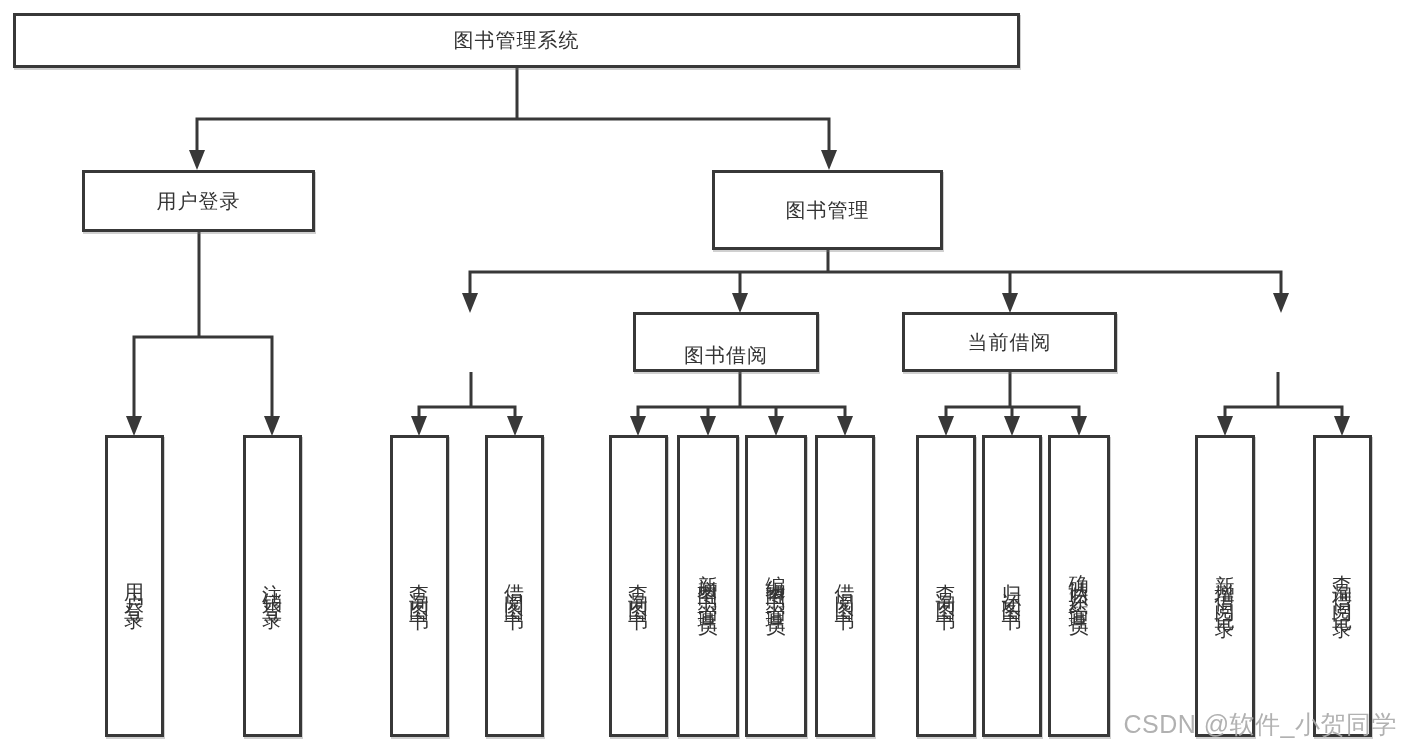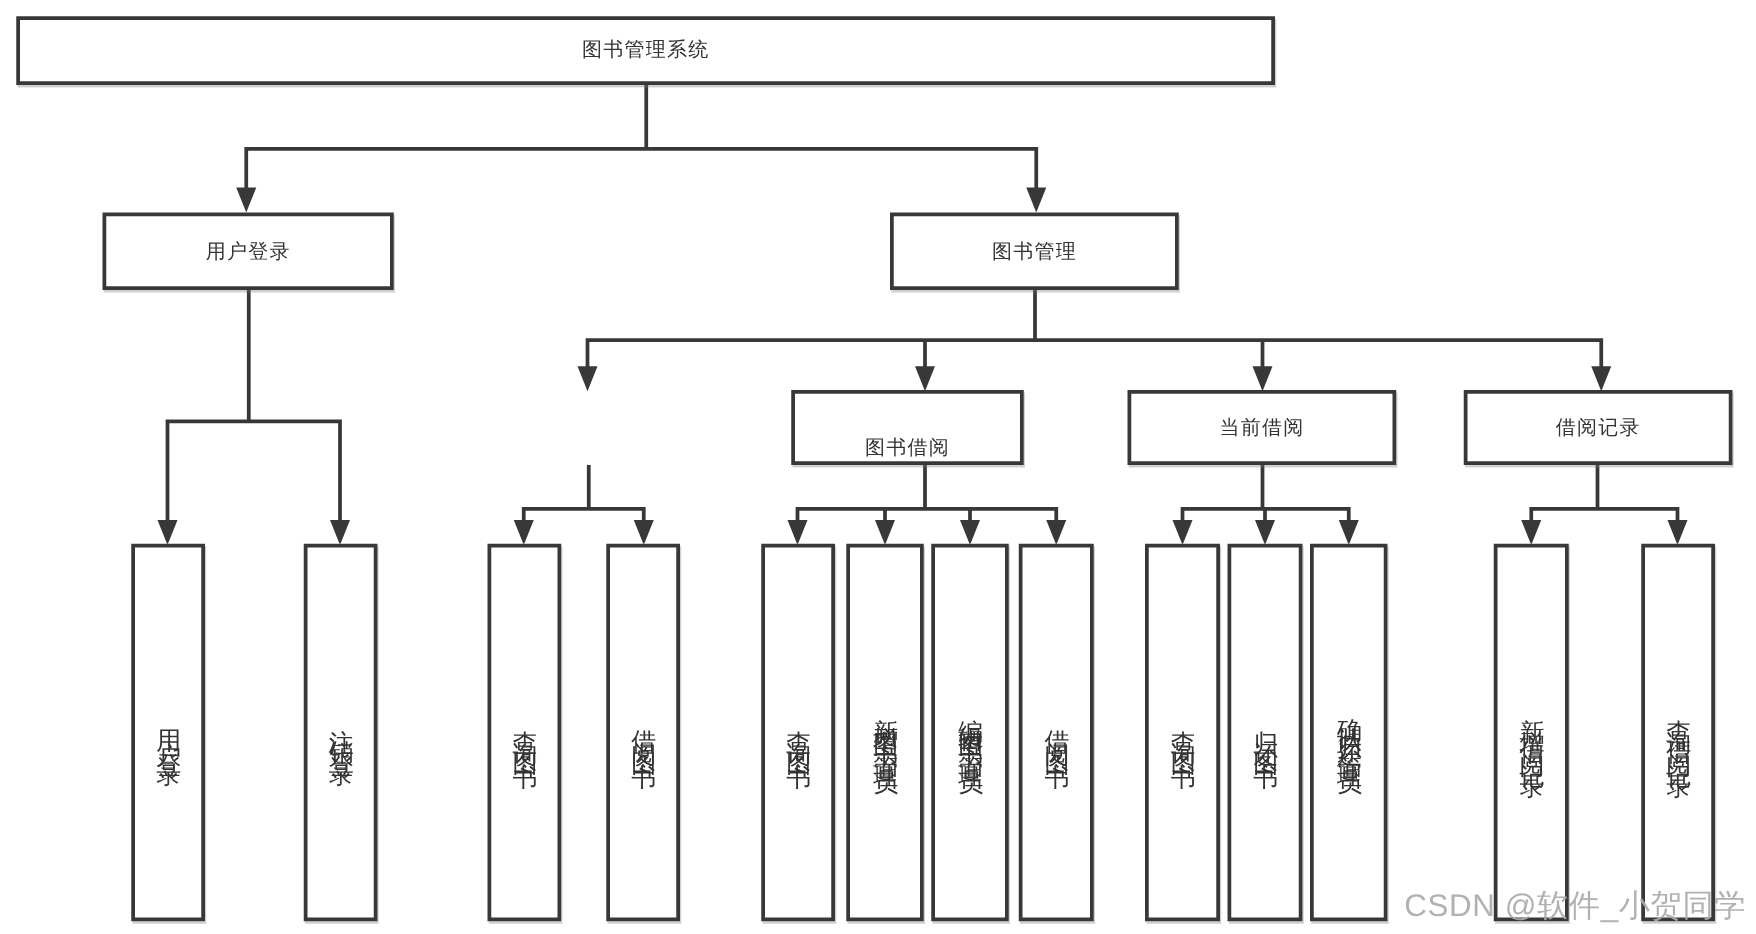--- a/index.html
+++ b/index.html
@@ -18,21 +18,21 @@
     border:3px solid #383838;
     display:flex;
     align-items:center;
     justify-content:center;
     color:#333;
     z-index:2;
     box-shadow:1px 2px 0 rgba(120,120,120,.35);
   }
   .node .label{white-space:nowrap;}
   .h .label{
-    font-size:16px;
+    font-size:20px;
     letter-spacing:1px;
   }
   .v .label{
     writing-mode:vertical-rl;
     text-orientation:mixed;
     font-size:20px;
     line-height:1;
     letter-spacing:9px;
     white-space:nowrap;
   }
@@ -97,32 +97,29 @@
     </g>
   </svg>
 
   <div class="node h" style="left:13px;top:13px;width:1007px;height:55px;">
     <span class="label">图书管理系统</span>
   </div>
 
   <div class="node h" style="left:82px;top:170px;width:233px;height:62px;">
     <span class="label">用户登录</span>
   </div>
-  <div class="node h" style="left:712px;top:170px;width:231px;height:62px;">
+  <div class="node h" style="left:712px;top:170px;width:231px;height:80px;">
     <span class="label">图书管理</span>
   </div>
 
   <div class="node h" style="left:633px;top:312px;width:186px;height:60px;align-items:flex-end;">
     <span class="label">图书借阅</span>
   </div>
   <div class="node h" style="left:902px;top:312px;width:215px;height:60px;">
     <span class="label">当前借阅</span>
-  </div>
-  <div class="node h" style="left:1171px;top:312px;width:215px;height:60px;">
-    <span class="label">借阅记录</span>
   </div>
 
   <div class="node v" style="left:105px;top:435px;width:59px;height:302px;">
     <span class="label">用户登录</span>
   </div>
   <div class="node v" style="left:243px;top:435px;width:59px;height:302px;">
     <span class="label">注销登录</span>
   </div>
 
   <div class="node v" style="left:390px;top:435px;width:59px;height:302px;">

